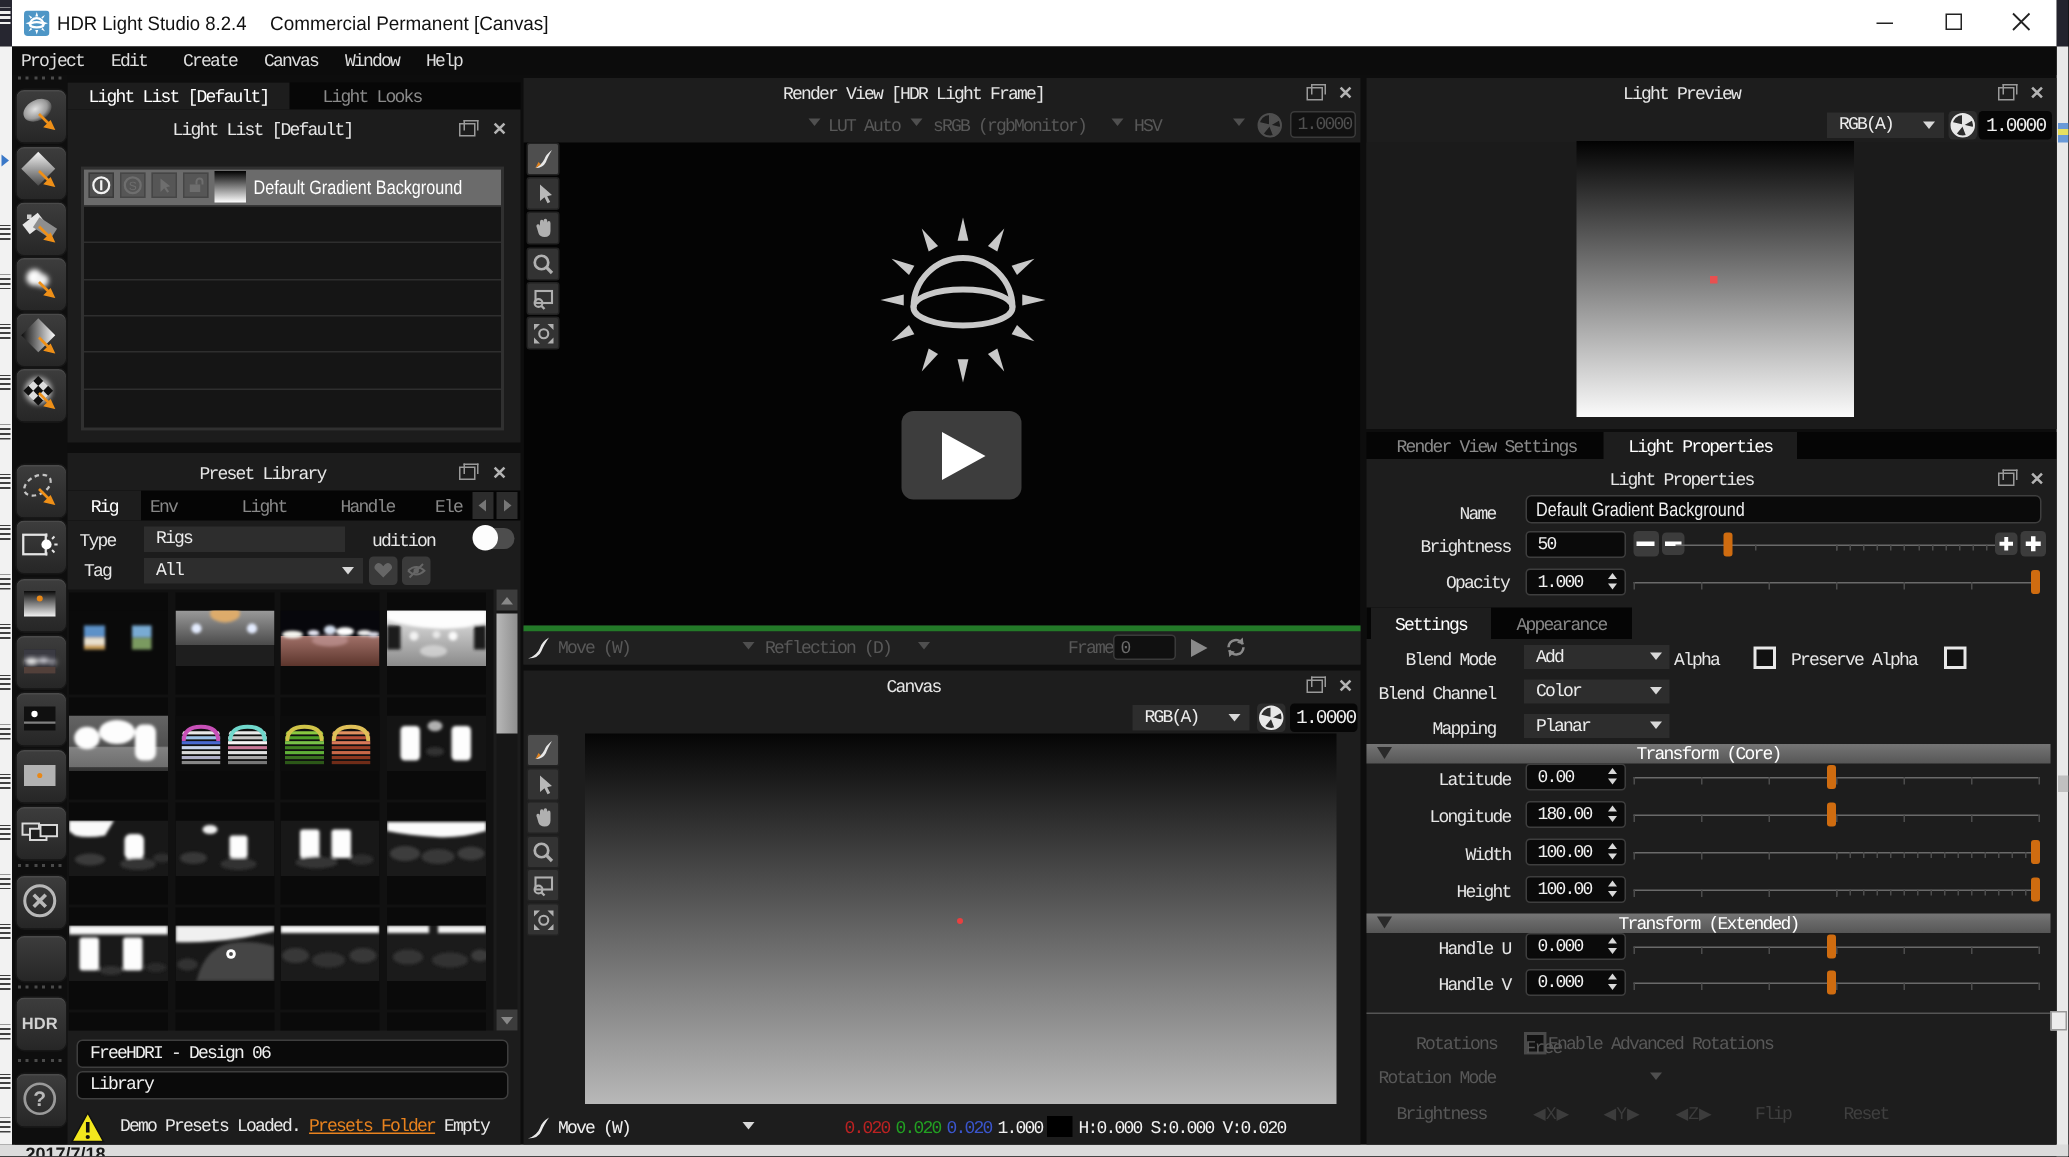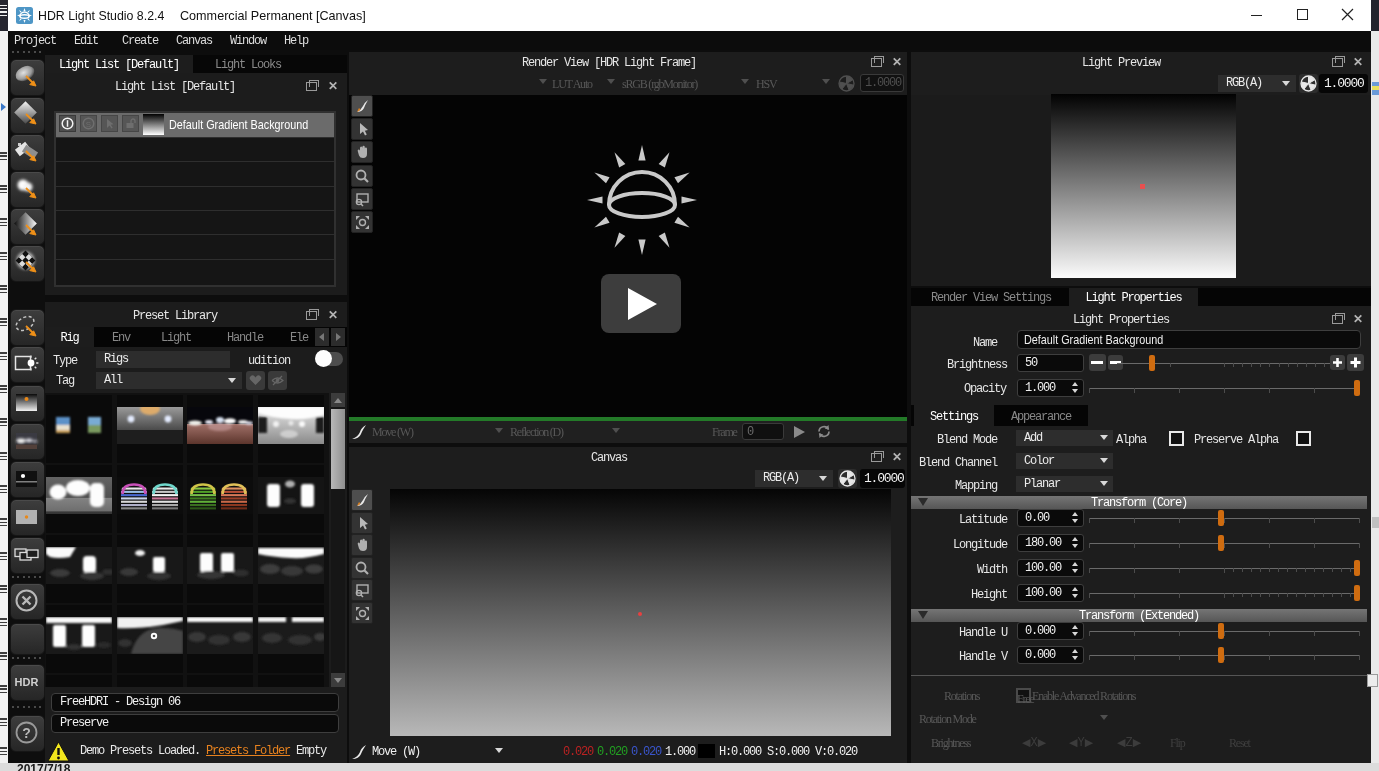--- a/index.html
+++ b/index.html
@@ -1,21 +1,21 @@
 <!DOCTYPE html>
 <html><head>
 <meta charset="utf-8">
 <style>
   html,body{margin:0;padding:0;}
   body{width:1379px;height:771px;position:relative;overflow:hidden;background:#181818;
        font-family:"Liberation Mono",monospace;}
   .abs{position:absolute;}
   .mono{font:12px "Liberation Mono",monospace;letter-spacing:-1.2px;white-space:pre;}
   .sans{font-family:"Liberation Sans",sans-serif;letter-spacing:0;}
-  .dim{color:#585858;font-family:Liberation Serif, serif;}
+  .dim{color:#585858;}
   .ptitle{color:#e6e6e6;text-align:center;}
   .combo{background:#2d2d2d;color:#ececec;font:12px "Liberation Mono",monospace;letter-spacing:-1.2px;
          line-height:17px;padding-left:8px;box-sizing:border-box;}
   .caret{width:0;height:0;border-left:4px solid transparent;border-right:4px solid transparent;
          border-top:5px solid #d8d8d8;position:absolute;}
   .vbox{background:#0a0a0a;border:1px solid #3e3e3e;border-radius:3px;color:#f0f0f0;
         font:12px "Liberation Mono",monospace;letter-spacing:-1.2px;box-sizing:border-box;}
   .ebtn{position:absolute;border-radius:6px;background:linear-gradient(#3d3d3d,#262626);
         border:1px solid #161616;box-shadow:inset 0 1px 0 #4a4a4a;}
   .ckb{position:absolute;width:11px;height:11px;border:2px solid #e8e8e8;background:#111;}
@@ -103,21 +103,21 @@
 
 
 <div class="abs" style="left:45px;top:302px;width:302px;height:461px;background:#1c1c1c;"></div>
 <div class="abs mono ptitle" style="left:45px;top:309px;width:260px;">Preset Library</div>
 <div class="floatico" style="left:306px;top:311px;"></div>
 <div class="closeico" style="left:328px;top:308px;">✕</div>
 
 <div class="abs" style="left:45px;top:327px;width:302px;height:20px;background:#050505;"></div>
 <div class="abs" style="left:45px;top:327px;width:49px;height:20px;background:#1d1d1d;"></div>
 <div class="abs mono" style="left:45px;top:331px;width:49px;color:#fff;text-align:center;">Rig</div>
-<div class="abs mono" style="left:100px;top:331px;width:42px;color:#888;text-align:center;">Env</div>
+<div class="abs mono" style="left:100px;top:331px;width:42px;color:#888;text-align:left;">Env</div>
 <div class="abs mono" style="left:148px;top:331px;width:56px;color:#888;text-align:center;">Light</div>
 <div class="abs mono" style="left:212px;top:331px;width:66px;color:#888;text-align:center;">Handle</div>
 <div class="abs mono" style="left:290px;top:331px;width:30px;color:#888;">Ele</div>
 <div class="abs" style="left:315px;top:328px;width:14px;height:18px;background:#2c2c2c;"></div>
 <div class="abs" style="left:331px;top:328px;width:14px;height:18px;background:#2c2c2c;"></div>
 <div class="abs" style="left:319px;top:333px;width:0;height:0;border-top:4px solid transparent;border-bottom:4px solid transparent;border-right:5px solid #777;"></div>
 <div class="abs" style="left:336px;top:333px;width:0;height:0;border-top:4px solid transparent;border-bottom:4px solid transparent;border-left:5px solid #777;"></div>
 
 <div class="abs mono" style="left:53px;top:354px;color:#e6e6e6;">Type</div>
 <div class="abs combo" style="left:96px;top:351px;width:134px;height:17px;">Rigs</div>
@@ -142,21 +142,21 @@
 <div id="presetgrid"></div>
 
 <div class="abs" style="left:331px;top:393px;width:14px;height:294px;background:#161616;"></div>
 <div class="abs" style="left:331px;top:393px;width:14px;height:14px;background:#3c3c3c;"></div>
 <div class="abs" style="left:334px;top:398px;width:0;height:0;border-left:4px solid transparent;border-right:4px solid transparent;border-bottom:5px solid #888;"></div>
 <div class="abs" style="left:331px;top:409px;width:14px;height:80px;background:linear-gradient(90deg,#b8b8b8,#8f8f8f);"></div>
 <div class="abs" style="left:331px;top:673px;width:14px;height:14px;background:#3c3c3c;"></div>
 <div class="abs" style="left:334px;top:678px;width:0;height:0;border-left:4px solid transparent;border-right:4px solid transparent;border-top:5px solid #888;"></div>
 
 <div class="vbox abs" style="left:51px;top:693px;width:288px;height:19px;border-radius:4px;line-height:17px;padding-left:8px;">FreeHDRI - Design 06</div>
-<div class="vbox abs" style="left:51px;top:714px;width:288px;height:19px;border-radius:4px;line-height:17px;padding-left:8px;">Preserve</div>
+<div class="vbox abs" style="left:51px;top:714px;width:288px;height:19px;border-radius:4px;line-height:17px;padding-left:8px;">Library</div>
 
 <svg class="abs" style="left:47px;top:741px;" width="23" height="21">
     <path d="M11.5 1 L22 20 L1 20 Z" fill="#f2e71d" stroke="#111"></path>
     <path d="M11.5 7 V14" stroke="#111" stroke-width="2.4"></path>
     <circle cx="11.5" cy="17" r="1.4" fill="#111"></circle>
   </svg>
 <div class="abs mono" style="left:80px;top:744px;color:#e8e8e8;">Demo Presets Loaded. <span style="color:#e8821e;text-decoration:underline;">Presets Folder</span> Empty</div>
 
 
 

